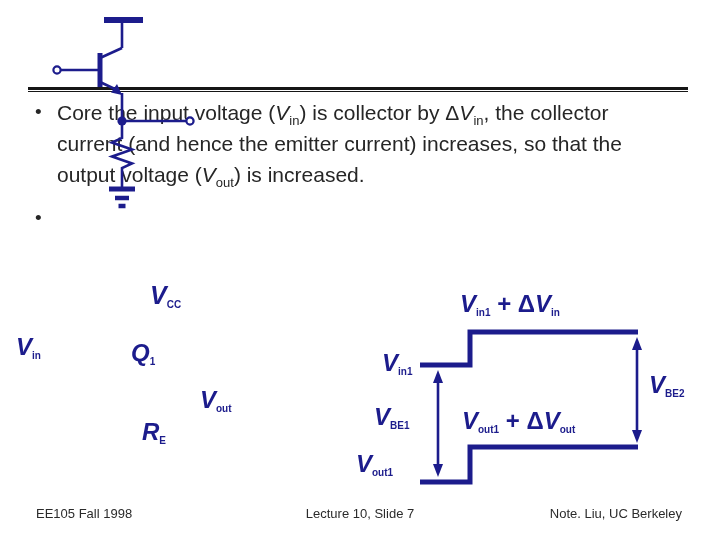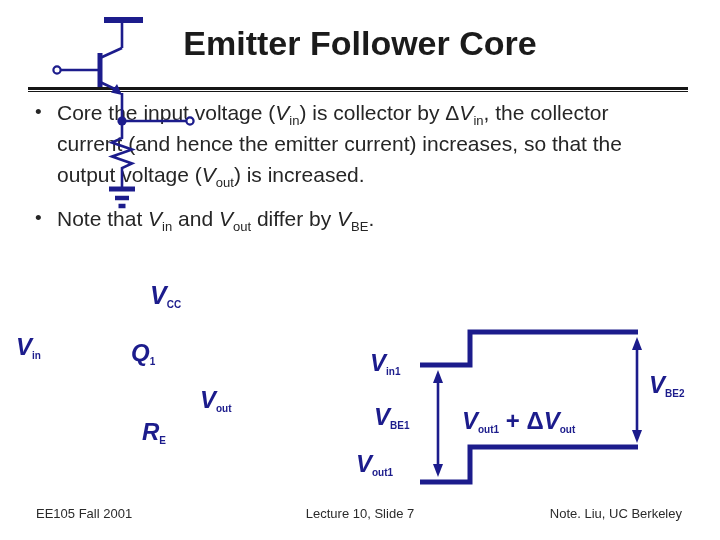--- a/index.html
+++ b/index.html
@@ -34,34 +34,32 @@
   .footer { position:absolute; left:0; top:506px; width:100%; font-size:13px; color:#2b2b2b; }
   .footer-left   { position:absolute; left:36px; top:0; }
   .footer-center { position:absolute; left:0; top:0; width:100%; text-align:center; }
   .footer-right  { position:absolute; right:38px; top:0; }
 </style>
 </head>
 <body>
 
 <div class="slide">
 
-  <div class="title">Emitter Follower Core</div>
   <div class="rule">
     <div class="thick"></div>
     <div class="thin"></div>
   </div>
 
   <div class="bullets">
     <div class="bullet-item">
       <span class="bullet-marker">•</span>
       <span class="bullet-text"><span>Core the input voltage (</span><i>V</i><sub>in</sub><span>) is collector by </span><span>Δ</span><i>V</i><sub>in</sub><span>, the collector current (and hence the emitter current) increases, so that the output voltage (</span><i>V</i><sub>out</sub><span>) is increased.</span></span>
     </div>
     <div class="bullet-item">
       <span class="bullet-marker">•</span>
-      <span class="bullet-text"><span>Note that </span><i>V</i><sub>in</sub><span> and </span><i>V</i><sub>out</sub><span> differ by </span><i>V</i><sub>BE</sub><span>.</span></span>
     </div>
   </div>
 
   <svg class="diagram circuit-svg" width="260" height="215" viewBox="0 0 260 215">
 
     <line x1="104" y1="20" x2="143" y2="20" stroke="currentColor" stroke-width="6"></line>
     <line x1="122" y1="20" x2="122" y2="48" stroke="currentColor" stroke-width="2.6"></line>
 
     <line x1="122" y1="48" x2="100" y2="58" stroke="currentColor" stroke-width="2.6"></line>
 
@@ -99,25 +97,26 @@
 
     <line x1="88" y1="91" x2="88" y2="186" stroke="currentColor" stroke-width="2.6"></line>
     <polygon points="88,85 83,98 93,98" fill="currentColor"></polygon>
     <polygon points="88,192 83,179 93,179" fill="currentColor"></polygon>
 
     <line x1="287" y1="58" x2="287" y2="152" stroke="currentColor" stroke-width="2.6"></line>
     <polygon points="287,52 282,65 292,65" fill="currentColor"></polygon>
     <polygon points="287,158 282,145 292,145" fill="currentColor"></polygon>
   </svg>
 
-  <div class="dlabel" style="left:370px; top:351px;"><i>V</i><sub>in1</sub></div>
+  <div class="dlabel" style="left:460px; top:292px;"><i>V</i><sub>in1</sub><span> + </span><span>Δ</span><i>V</i><sub>in</sub></div>
+  <div class="dlabel" style="left:382px; top:351px;"><i>V</i><sub>in1</sub></div>
   <div class="dlabel" style="left:374px; top:405px;"><i>V</i><sub>BE1</sub></div>
   <div class="dlabel" style="left:462px; top:409px;"><i>V</i><sub>out1</sub><span> + </span><span>Δ</span><i>V</i><sub>out</sub></div>
   <div class="dlabel" style="left:356px; top:452px;"><i>V</i><sub>out1</sub></div>
   <div class="dlabel" style="left:649px; top:373px;"><i>V</i><sub>BE2</sub></div>
 
   <div class="footer">
-    <span class="footer-left">EE105 Fall 2001</span>
+    <span class="footer-left">EE105 Fall 1998</span>
     <span class="footer-center">Lecture 10, Slide 7</span>
     <span class="footer-right">Note. Liu, UC Berkeley</span>
   </div>
 
 </div>
 
 </body></html>

